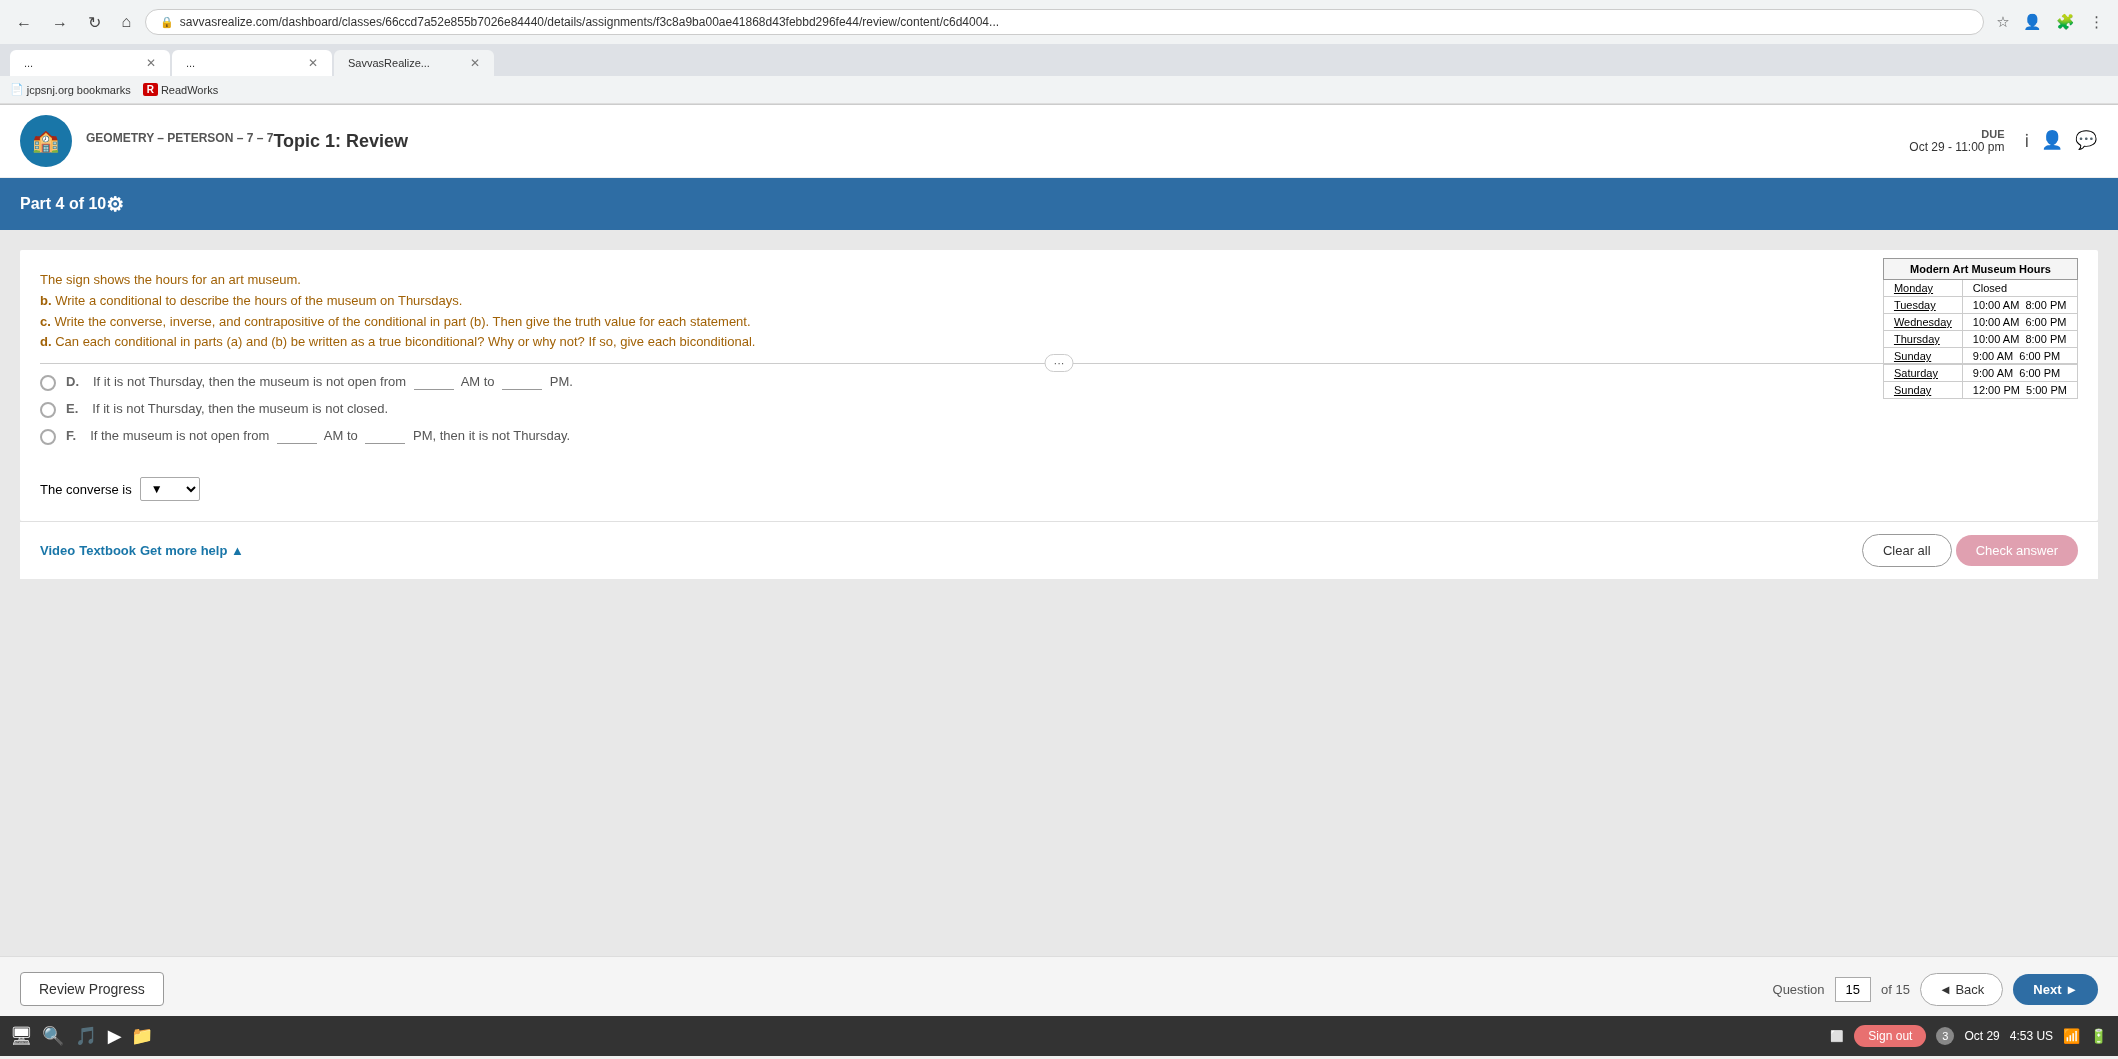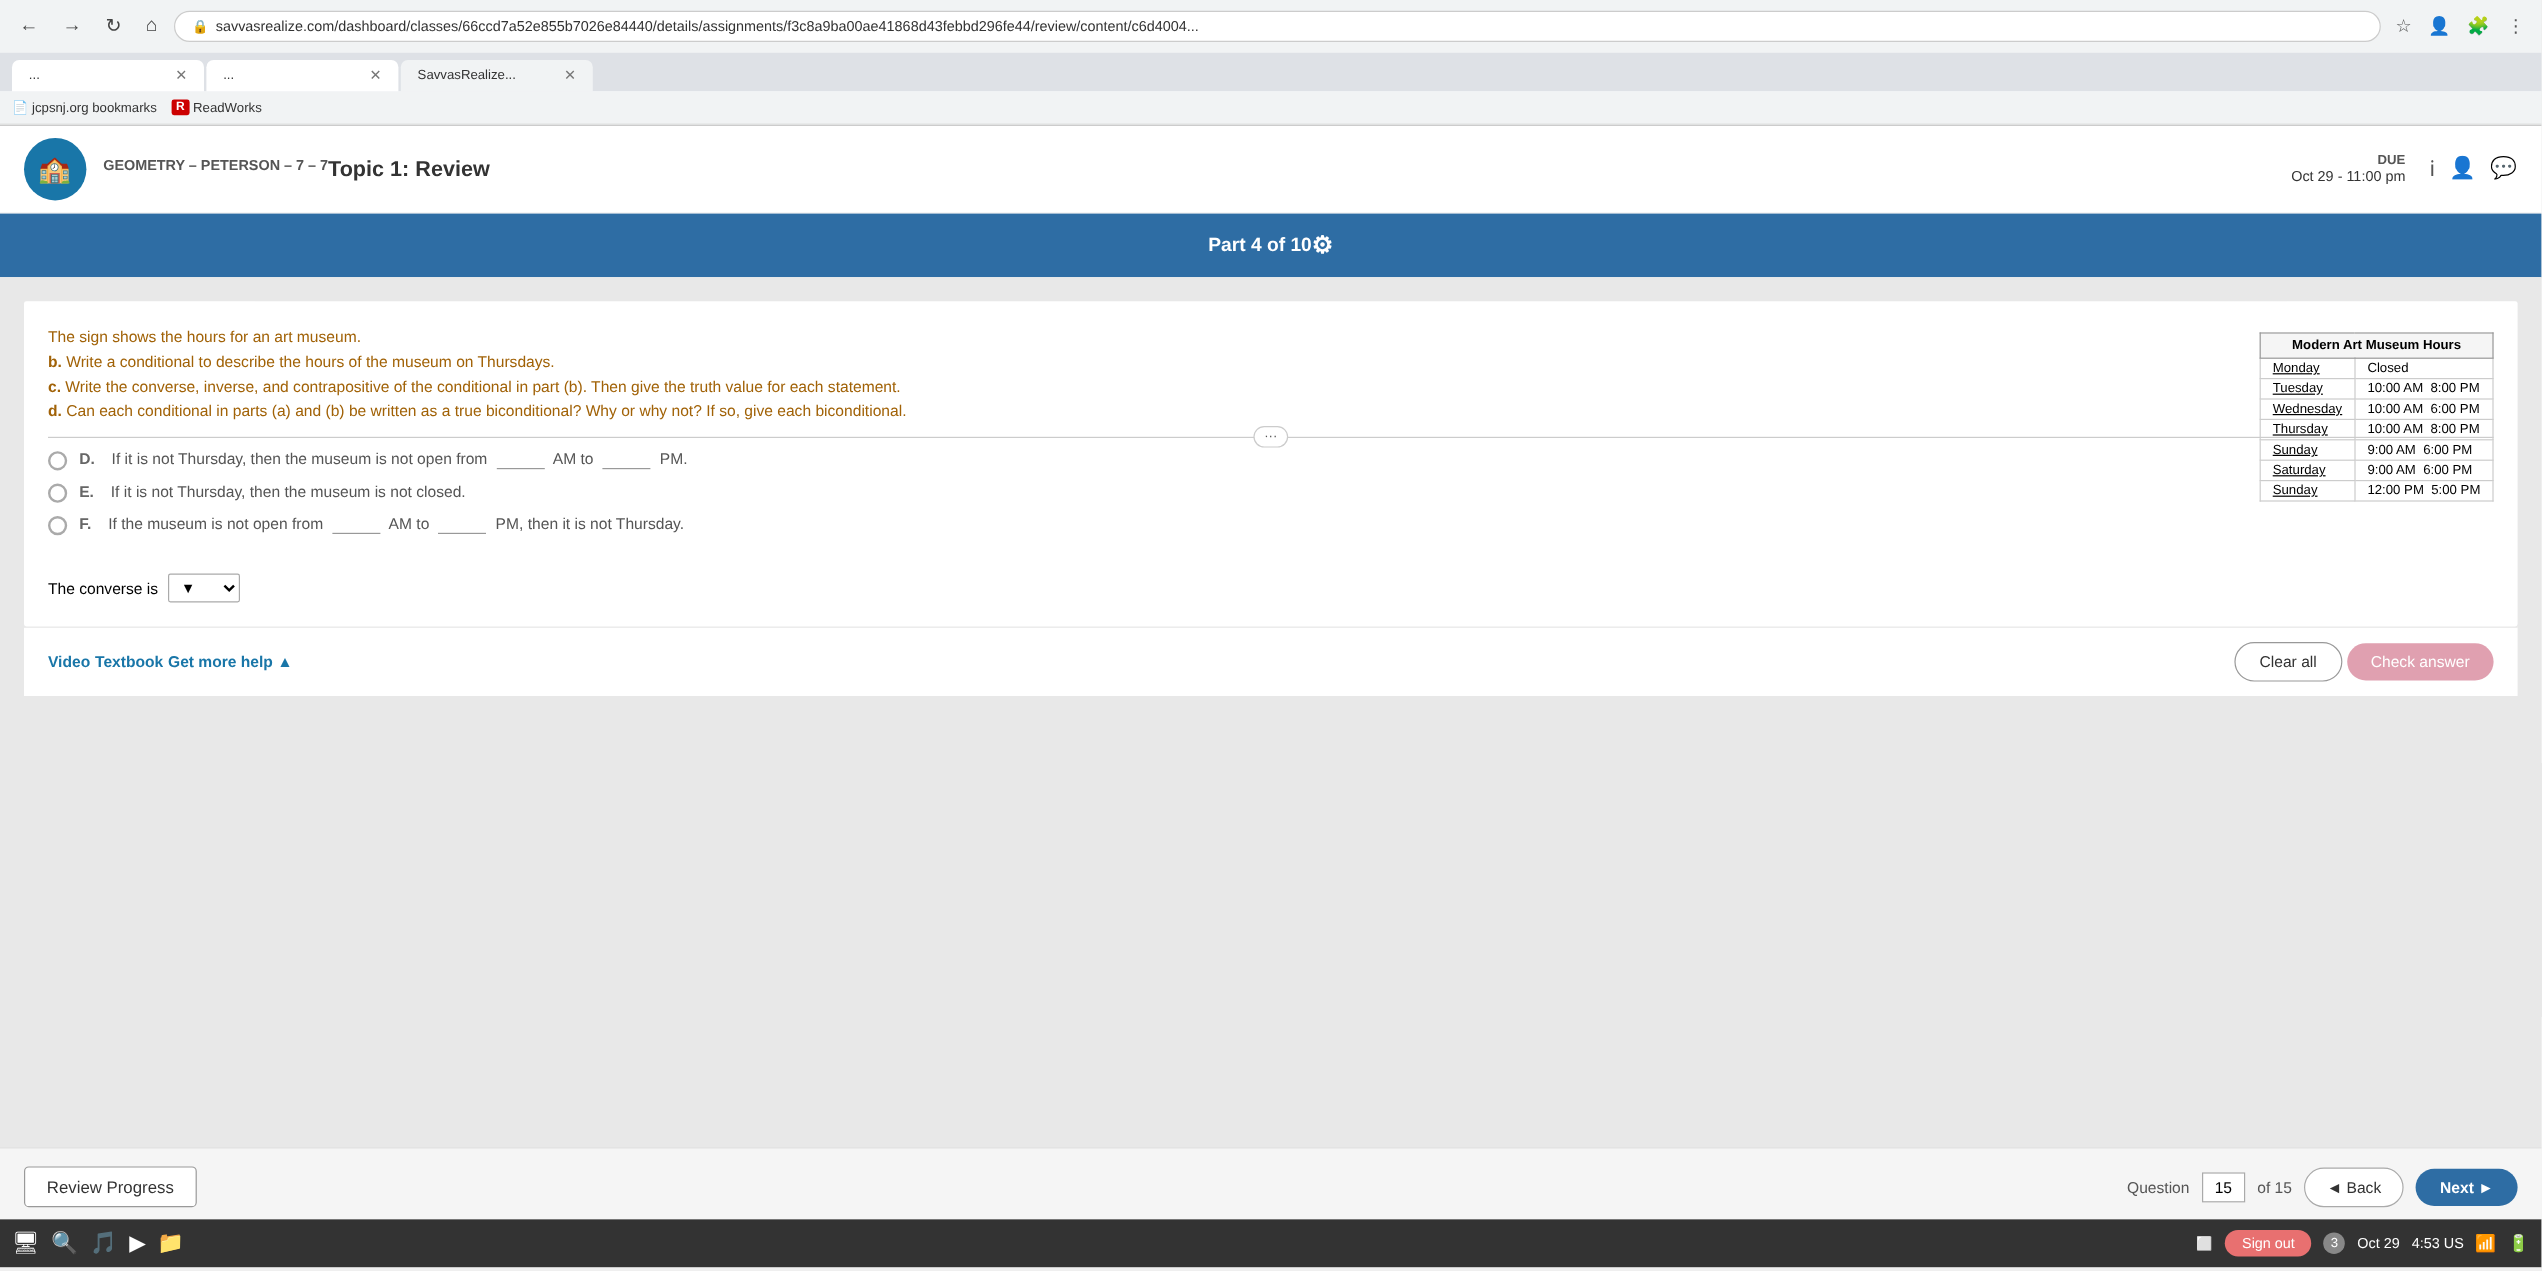--- a/index.html
+++ b/index.html
@@ -28,30 +28,30 @@
     .logo-circle { width: 52px; height: 52px; border-radius: 50%; background: #1976a8; display: flex; align-items: center; justify-content: center; color: white; font-size: 22px; }
     .header-title-block { display: flex; flex-direction: row; justify-content: center; }
     .class-name { font-size: 12px; color: #555; font-weight: bold; }
     .assignment-title { font-size: 18px; color: #333; font-weight: bold; }
     .header-right { display: flex; flex-direction: column; align-items: flex-end; gap: 4px; }
     .due-label { font-size: 11px; color: #555; font-weight: bold; }
     .due-date { font-size: 12px; color: #333; }
     .header-icons { display: flex; gap: 12px; align-items: center; font-size: 18px; color: #555; }
 
     
-    .part-bar { background: #2e6da4; color: white; padding: 14px 20px; display: flex; align-items: center; justify-content: center; font-size: 16px; font-weight: bold; }
+    .part-bar { background: #2e6da4; color: white; padding: 14px 20px; display: flex; align-items: center; justify-content: flex-start; font-size: 16px; font-weight: bold; }
     .gear-icon { font-size: 20px; color: white; cursor: pointer; }
 
     
     .main-content { flex: 1; overflow-y: auto; padding: 20px; background: #e8e8e8; position: relative; }
     .question-area { background: white; padding: 20px; border-radius: 2px; position: relative; }
     .question-text { font-size: 13px; color: #a16207; line-height: 1.6; margin-bottom: 10px; }
 
     
-    .museum-table-wrapper { position: absolute; top: 26px; right: 20px; }
+    .museum-table-wrapper { position: absolute; top: 8px; right: 20px; }
     .museum-table { border-collapse: collapse; font-size: 11px; border: 1px solid #999; background: white; }
     .museum-table th { background: #f5f5f5; padding: 4px 10px; font-weight: bold; text-align: center; border: 1px solid #999; font-size: 11px; }
     .museum-table td { padding: 2px 10px; border: 1px solid #ccc; font-size: 11px; }
     .museum-table td:first-child { font-weight: normal; text-decoration: underline; }
 
     
     .divider-area { border-top: 1px solid #ccc; margin: 10px 0; position: relative; }
     .expand-btn { position: absolute; left: 50%; transform: translateX(-50%); top: -10px; background: white; border: 1px solid #ccc; border-radius: 10px; padding: 2px 8px; font-size: 11px; cursor: pointer; color: #555; }
 
     

